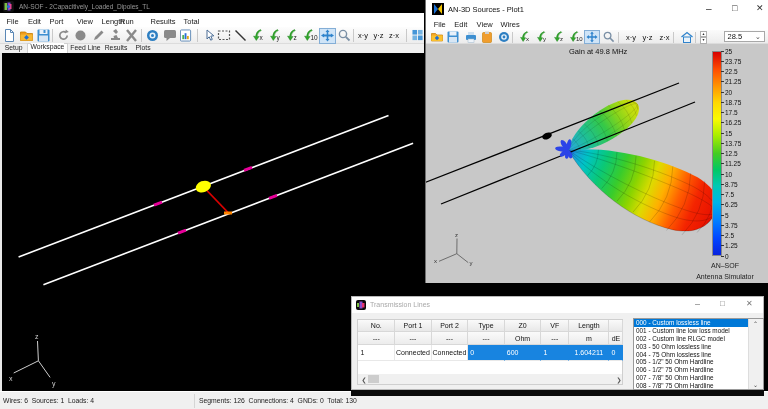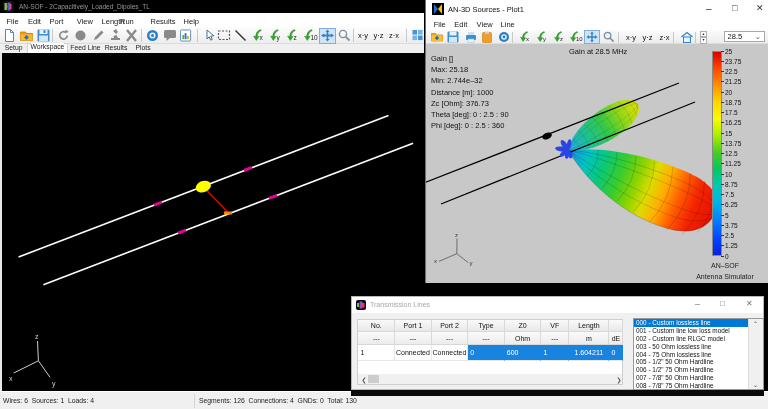--- a/index.html
+++ b/index.html
@@ -25,21 +25,21 @@
   </div>
 
   <div class="abs" style="left:0;top:13px;width:424px;height:14px;background:#fff;font-size:7.5px;color:#1a1a1a;">
     <span class="abs" style="left:6.5px;top:4px;">File</span>
     <span class="abs" style="left:28px;top:4px;">Edit</span>
     <span class="abs" style="left:49.5px;top:4px;">Port</span>
     <span class="abs" style="left:76.8px;top:4px;">View</span>
     <span class="abs" style="left:101.6px;top:4px;">Length</span>
     <span class="abs" style="left:112px;top:4px;padding-left:8px;">Run</span>
     <span class="abs" style="left:150.5px;top:4px;">Results</span>
-    <span class="abs" style="left:183.6px;top:4px;">Help</span>
+    <span class="abs" style="left:183.6px;top:4px;">Total</span>
   </div>
 
   <div class="abs" style="left:0;top:27px;width:424px;height:17px;background:linear-gradient(#fdfdfd,#ededed);border-bottom:1px solid #dcdcdc;">
     <div id="tb1" class="abs" style="left:0;top:0;width:424px;height:17px;">
         <svg class="abs" style="left:3px;top:2px" width="13" height="13" viewBox="0 0 13 13">
           <path d="M2.5 0.5 h5 l3 3 v9 h-8 Z" fill="#fff" stroke="#5b87b5" stroke-width="1"></path>
           <path d="M7.5 0.5 v3 h3" fill="none" stroke="#5b87b5" stroke-width="1"></path>
         </svg>
         <svg class="abs" style="left:20px;top:2px" width="13" height="13" viewBox="0 0 13 13">
           <path d="M0.5 3 h5 l1.5 1.5 h5.5 v7 h-12 Z" fill="#f09c1a" stroke="#c77d00" stroke-width="0.8"></path>
@@ -189,21 +189,21 @@
       <span class="abs" style="left:22px;top:5px;font-size:7.5px;color:#111;">AN-3D Sources - Plot1</span>
       <span class="abs" style="left:280px;top:3px;font-size:10px;color:#333;">–</span>
       <span class="abs" style="left:306px;top:3px;font-size:9px;color:#333;">□</span>
       <span class="abs" style="left:330px;top:3px;font-size:9px;color:#333;">✕</span>
     </div>
 
     <div class="abs" style="left:0;top:18px;width:342px;height:12px;background:#fff;font-size:7.5px;color:#1a1a1a;">
       <span class="abs" style="left:7.7px;top:2px;">File</span>
       <span class="abs" style="left:28.3px;top:2px;">Edit</span>
       <span class="abs" style="left:50.6px;top:2px;">View</span>
-      <span class="abs" style="left:74.6px;top:2px;">Line</span>
+      <span class="abs" style="left:74.6px;top:2px;">Wires</span>
     </div>
 
     <div class="abs" style="left:0;top:30px;width:342px;height:14px;background:linear-gradient(#fbfbfb,#ececec);border-bottom:1px solid #dcdcdc;">
       <div id="tb2" class="abs" style="left:0;top:0;width:342px;height:14px;">
           <svg class="abs" style="left:5px;top:1px" width="12" height="12" viewBox="0 0 12 12">
             <path d="M0.5 2.5 h4 l1.5 1.5 h5.5 v6 h-11 Z" fill="#f5a623" stroke="#c77d00" stroke-width="0.7"></path>
             <path d="M0.5 4.5 h11 v5.5 h-11 Z" fill="#fbc02d"></path>
             <path d="M6 4.8 l2.2 2.2 l-2.2 2.2 l-2.2 -2.2 Z" fill="#1a6fd4"></path>
           </svg>
           <svg class="abs" style="left:21px;top:1px" width="12" height="12" viewBox="0 0 12 12">
@@ -260,24 +260,21 @@
             <rect x="3" y="6" width="7" height="5.5" fill="#eaf3fb" stroke="#2f83cc" stroke-width="1"></rect>
           </svg>
           <div class="sep" style="left:269px;height:11px;"></div>
           <div class="abs" style="left:274px;top:0.5px;width:7px;height:6.5px;background:#fff;border:1px solid #b0b0b0;font-size:3.5px;color:#333;text-align:center;line-height:5px;">▲</div>
           <div class="abs" style="left:274px;top:7px;width:7px;height:6.5px;background:#fff;border:1px solid #b0b0b0;font-size:3.5px;color:#333;text-align:center;line-height:5px;">▼</div>
           <div class="abs" style="left:297.5px;top:1px;width:41.5px;height:11px;background:#fff;border:1px solid #a8a8a8;font-size:7.5px;color:#111;line-height:10px;padding-left:3px;">28.5<span class="abs" style="right:3px;top:0px;color:#555;">⌄</span></div>
         </div>
     </div>
 
     <div class="abs" style="left:0;top:44px;width:342px;height:239px;background:#c8c8c8;">
-      <span class="abs" style="left:143px;top:3px;font-size:7.5px;color:#111;">Gain at 28.5 MHz</span>
-      <div class="abs" style="left:5px;top:9px;font-size:7.5px;color:#111;line-height:11.2px;white-space:nowrap;">
-        Gain []<br>Max: 25.18<br>Min: 2.744e–32<br>Distance [m]: 1000<br>Zc [Ohm]: 376.73<br>Theta [deg]: 0 : 2.5 : 90<br>Phi [deg]: 0 : 2.5 : 360
-      </div>
+      <span class="abs" style="left:143px;top:3px;font-size:7.5px;color:#111;">Gain at 49.8 MHz</span>
 
       <svg width="342" height="239" style="position:absolute;left:0;top:0;">
         <defs>
           <linearGradient id="mainlobe" x1="0" y1="0" x2="160" y2="0" gradientUnits="userSpaceOnUse">
             <stop offset="0" stop-color="#2038e8"></stop>
             <stop offset="0.05" stop-color="#18a0d8"></stop>
             <stop offset="0.13" stop-color="#00c4c4"></stop>
             <stop offset="0.24" stop-color="#0ac878"></stop>
             <stop offset="0.36" stop-color="#38cc2c"></stop>
             <stop offset="0.47" stop-color="#8cd400"></stop>

